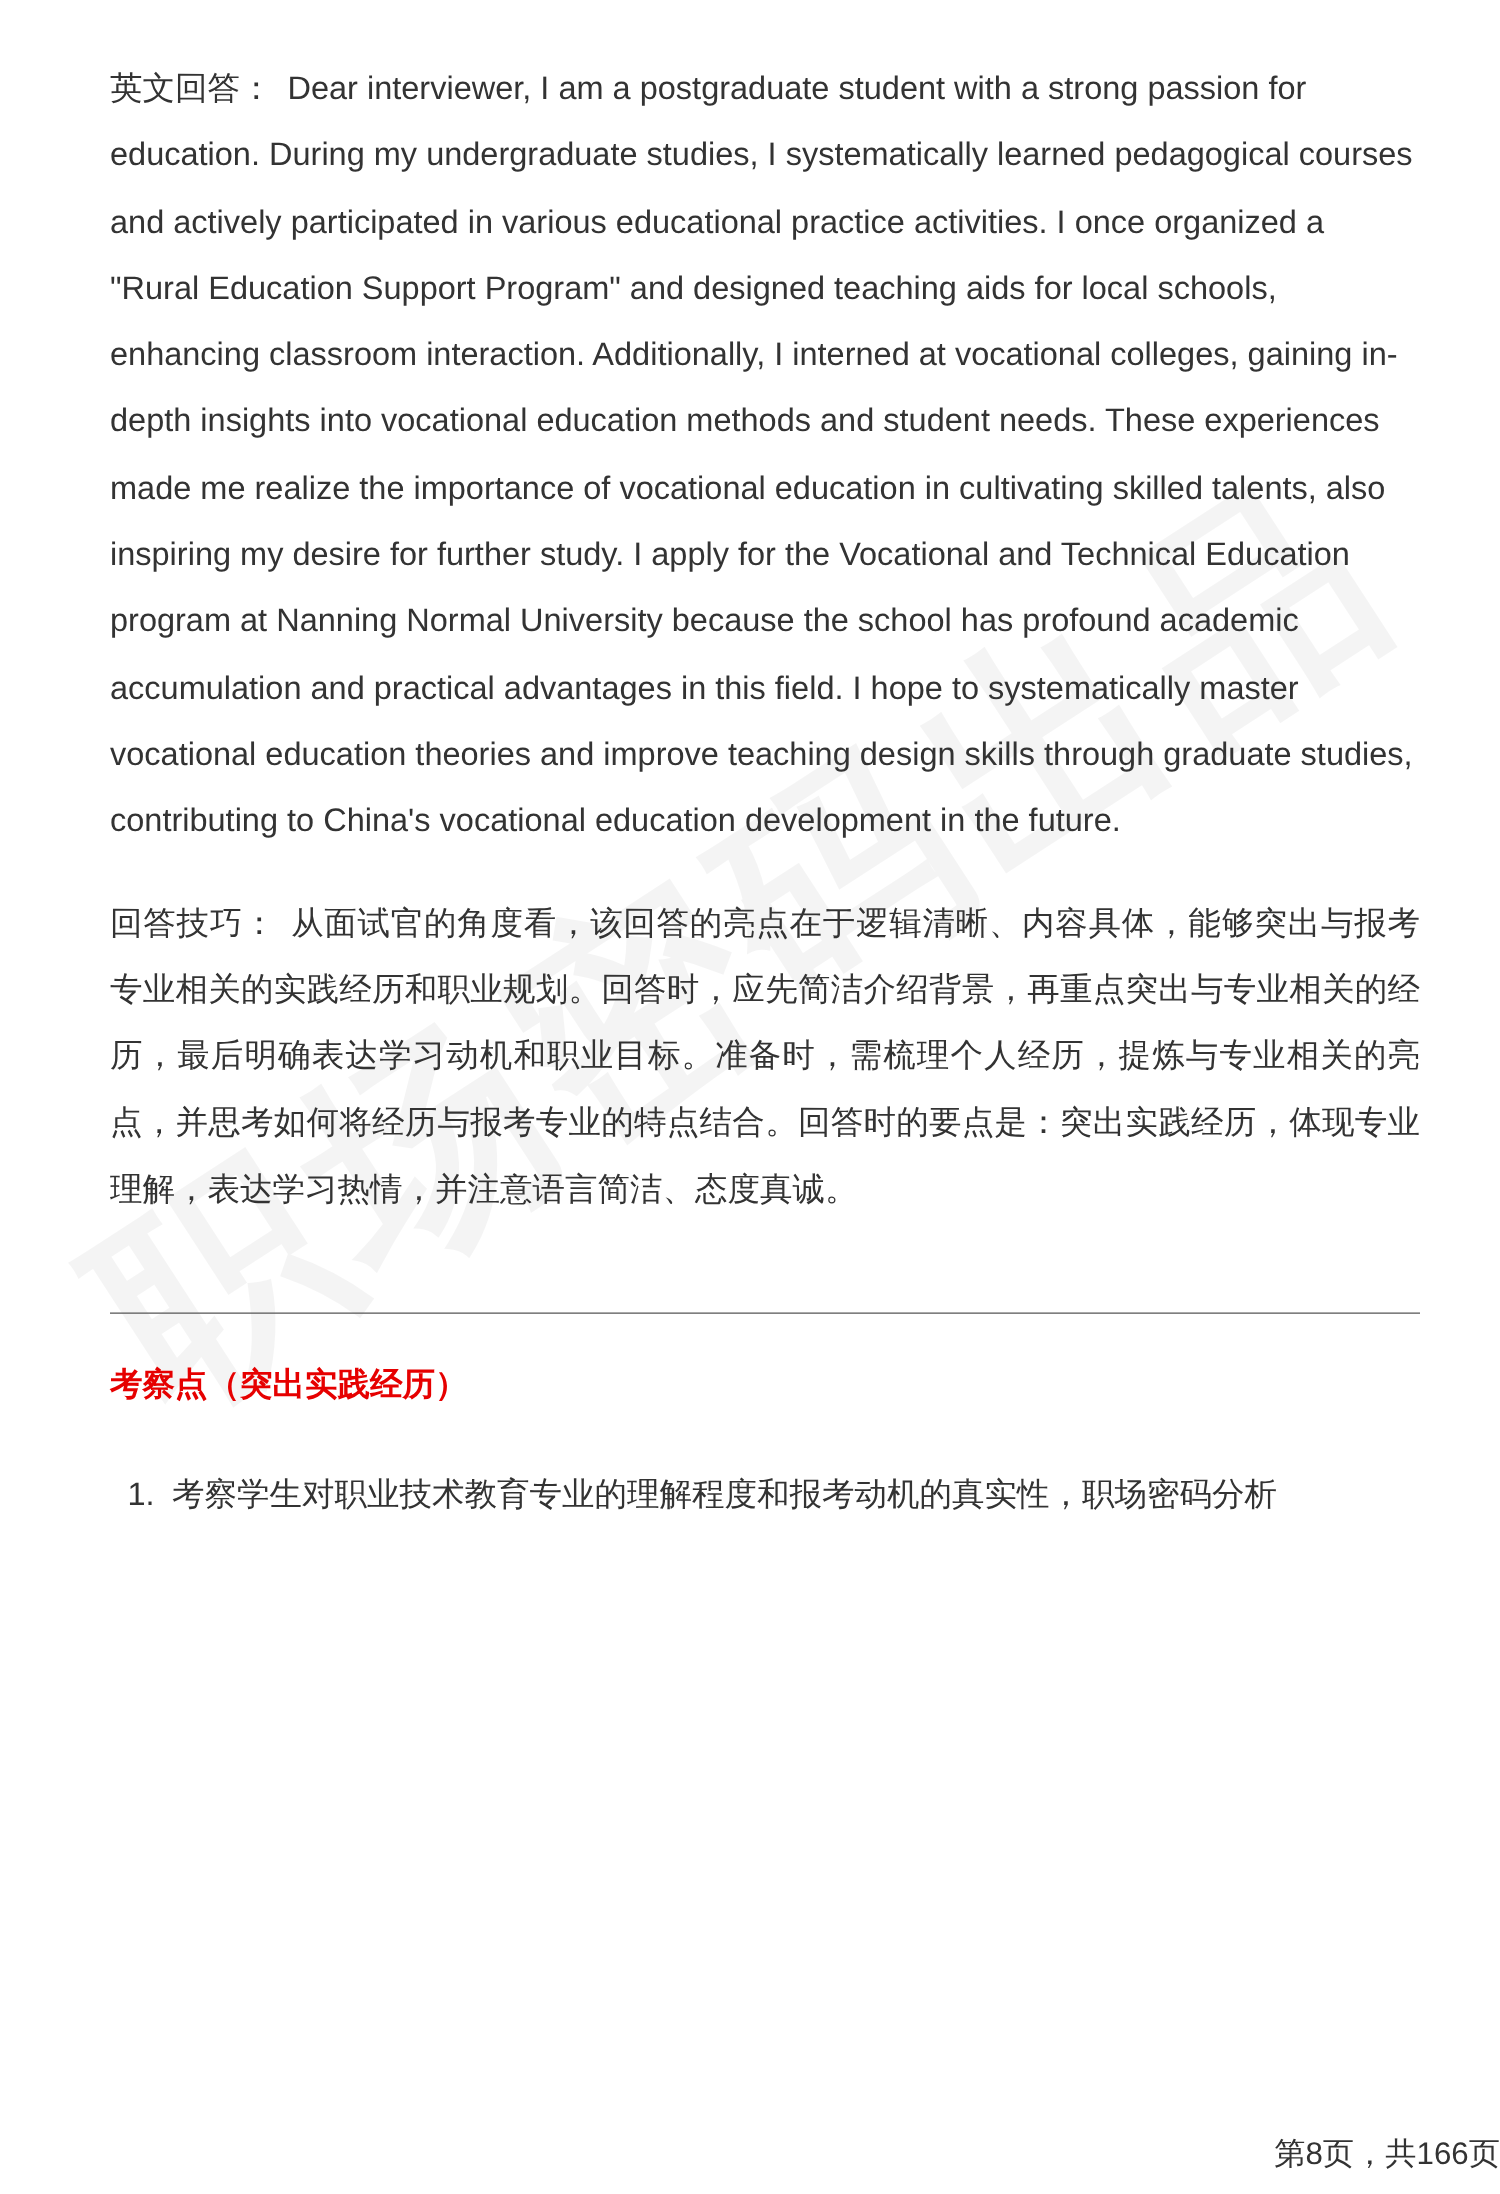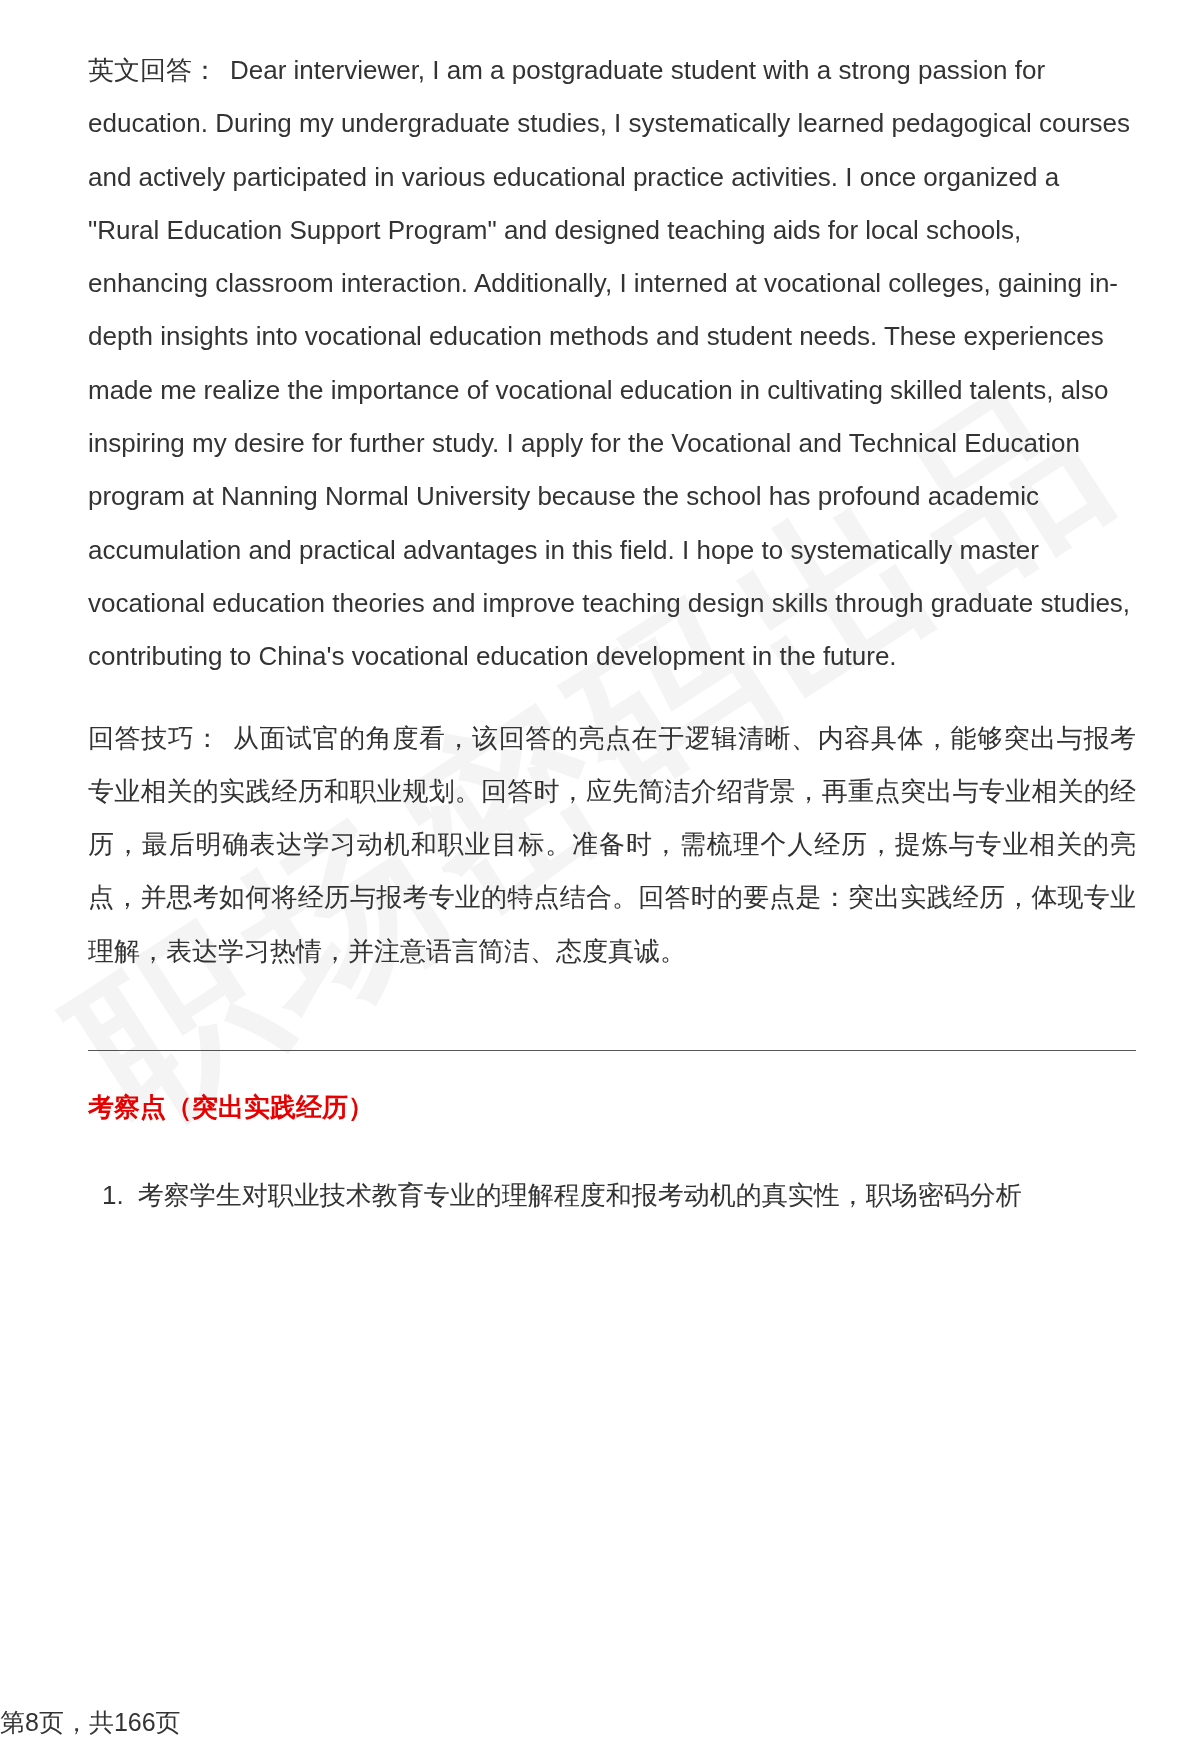--- a/index.html
+++ b/index.html
@@ -78,21 +78,21 @@
   }
   .list-text {
     flex: 1 1 auto;
     text-align: justify;
   }
   .footer {
     position: absolute;
     bottom: 16px;
     left: 0;
     width: 100%;
-    text-align: left;
+    text-align: right;
     font-size: 25px;
     color: #333333;
     z-index: 1;
   }
 </style>
 </head>
 <body>
 
 <div class="page">
 

